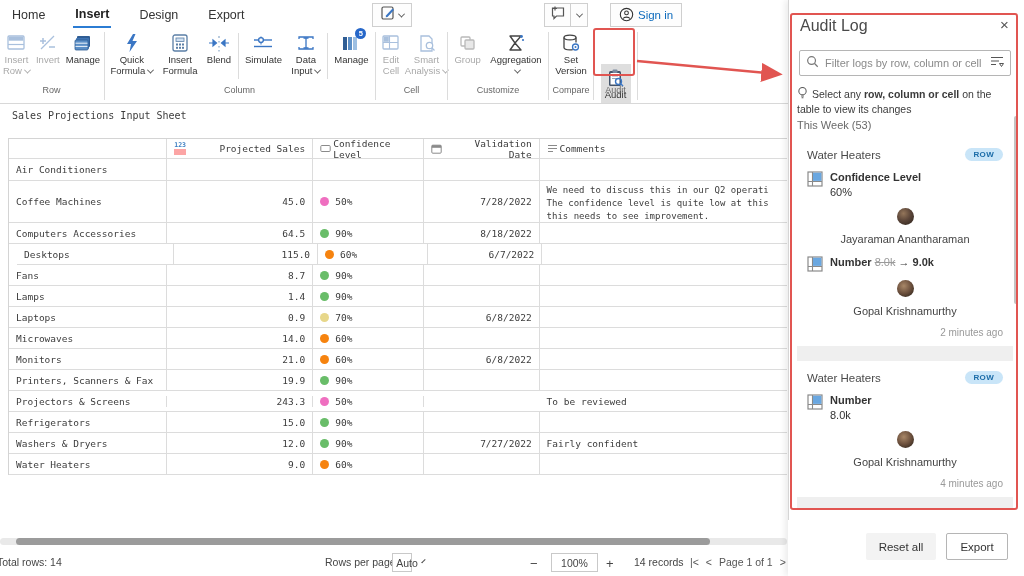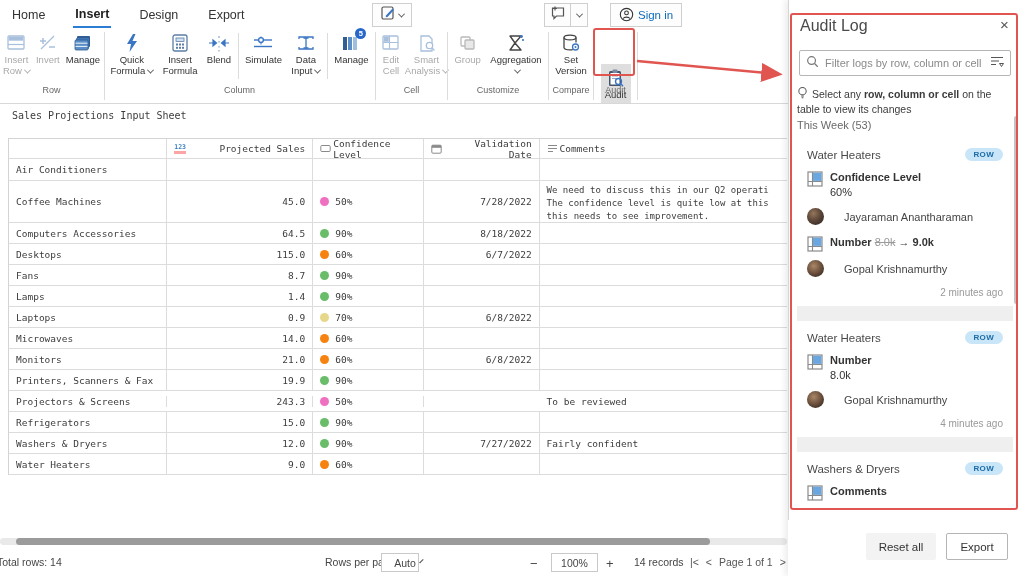--- a/index.html
+++ b/index.html
@@ -31,21 +31,21 @@
   #sheet-title { left:12px; top:110px; font-family:"DejaVu Sans Mono",monospace; font-size:10px; color:#3c3c3c; }
   #tablewrap { left:8px; top:138px; width:779px; overflow:hidden; font-family:"DejaVu Sans Mono",monospace; font-size:9.5px; color:#3c3c3c; border-left:1px solid #d4d4d4; border-top:1px solid #d4d4d4; }
   .trow { display:flex; border-bottom:1px solid #dcdcdc; }
   .tc { border-right:1px solid #dcdcdc; padding:0 7px; display:flex; align-items:center; overflow:hidden; }
   .c0{width:166px;} .c1{width:153px;justify-content:flex-end;} .c2{width:116px;} .c3{width:121px;justify-content:flex-end;gap:24px;} .c4{width:260px;border-right:none;}
   .thead .tc { align-items:center; }
   .thead .hic { margin-right:2px; display:flex; align-items:center; }
   .thead .hr { flex:1; text-align:right; }
   .dot { width:9px; height:9px; border-radius:50%; margin-right:6px; flex:none; }
   .cmt { align-items:flex-start !important; white-space:pre-line; line-height:13px; font-size:9px; padding-top:3px; }
-  .ico123 { font-size:6.5px; font-weight:bold; color:#3a7ec2; border-bottom:3px solid #fca5a5; line-height:7px; }
+  .ico123 { font-size:6.5px; font-weight:bold; color:#3a7ec2; border-bottom:6px solid #fca5a5; line-height:7px; }
 
   
   #hscroll-track { left:0; top:538px; width:787px; height:7px; background:#e9e9e9; border-radius:4px; }
   #hscroll-thumb { left:16px; top:538px; width:694px; height:7px; background:#9b9b9b; border-radius:4px; }
   .sbtext { font-size:10.5px; color:#454545; top:556px; }
   .sbbox { border:1px solid #c9c9c9; background:#fff; font-size:10.5px; color:#454545; display:flex; align-items:center; justify-content:center; top:553px; height:19px; }
 
   
   #panel { left:788px; top:0; width:236px; height:576px; background:#fff; border-left:1px solid #d5d5d5; box-shadow:-3px 0 6px rgba(0,0,0,.08); }
   #panel-title { left:800px; top:17px; font-size:16px; color:#4a4a4a; }
@@ -61,21 +61,21 @@
   .card { background:#fff; padding:10px 10px 8px; }
   .cardsep { height:15px; background:#efefef; margin:0 -2px; }
   .cardhead { display:flex; justify-content:space-between; align-items:center; margin-bottom:8px; }
   .rowname { font-size:11.5px; color:#4a4a4a; }
   .rowbadge { background:#c9e5f8; color:#1b6ca8; font-size:8px; font-weight:bold; padding:2px 9px; border-radius:8px; letter-spacing:.3px; }
   .change { display:flex; gap:7px; margin:9px 0 7px; }
   .chtext { font-size:11px; color:#333; line-height:15px; }
   .chfield { font-weight:bold; }
   .old { color:#9a9a9a; text-decoration:line-through; font-weight:normal; }
   .new { font-weight:bold; }
-  .byline { display:flex; align-items:center; gap:20px; margin:8px 0 10px; }
+  .byline { display:flex; align-items:center; gap:8px; margin:8px 0 10px;flex-direction:column; }
   .avatar { width:17px; height:17px; border-radius:50%; background:radial-gradient(circle at 38% 32%, #94765a 0%, #5d473a 45%, #261f19 100%); flex:none; }
   .avatar.v2 { background:radial-gradient(circle at 40% 35%, #a98868 0%, #6b4f3c 50%, #1f1a14 100%); }
   .byname { font-size:11px; color:#444; }
   .cardtime { text-align:right; font-size:10px; color:#999; margin-top:4px; }
   #panel-footer { left:788px; top:520px; width:236px; height:56px; background:#fff; }
   .pfbtn { position:absolute; top:533px; height:27px; display:flex; align-items:center; justify-content:center; font-size:11.5px; color:#333; cursor:pointer; }
   #reset-btn { left:866px; width:70px; background:#f3f3f3; border-radius:2px; }
   #export-btn { left:946px; width:62px; background:#fff; border:1px solid #b5b5b5; border-radius:2px; }
 
   
@@ -403,21 +403,21 @@
         <div class="trow" style="height: 21px;">
           <div class="tc c0">Computers Accessories</div>
           <div class="tc c1">64.5</div>
           <div class="tc c2">
             <span class="dot" style="background:#69bd69"></span>
             <span>90%</span>
           </div>
           <div class="tc c3">8/18/2022</div>
           <div class="tc c4 "></div>
         </div>
-        <div class="trow" style="height: 21px;">
+        <div class="trow" style="height: 21px; margin-left: 8px;">
           <div class="tc c0">Desktops</div>
           <div class="tc c1">115.0</div>
           <div class="tc c2">
             <span class="dot" style="background:#f6830f"></span>
             <span>60%</span>
           </div>
           <div class="tc c3">6/7/2022</div>
           <div class="tc c4 "></div>
         </div>
         <div class="trow" style="height: 21px;">
@@ -520,21 +520,21 @@
           <div class="tc c3"></div>
           <div class="tc c4 "></div>
         </div>
       </div>
   </div>
 
   <div id="hscroll-track" class="abs"></div>
   <div id="hscroll-thumb" class="abs"></div>
   <div class="abs sbtext" style="left:-3px;">Total rows: 14</div>
   <div class="abs sbtext" style="left:325px;">Rows per page:</div>
-  <div class="abs sbbox" style="left:381px;width:38px;gap:5px;padding-left:16px;">
+  <div class="abs sbbox" style="left:392px;width:20px;gap:5px;padding-left:16px;">
     <span>Auto</span>
     <span class="chev" style="margin-left:0;"></span>
   </div>
   <div class="abs sbtext" style="left:530px;font-size:13px;">−</div>
   <div class="abs sbbox" style="left:551px;width:47px;">100%</div>
   <div class="abs sbtext" style="left:606px;font-size:13px;">+</div>
   <div class="abs sbtext" style="left:634px;">14 records</div>
   <div class="abs sbtext" style="left:690px;display:flex;gap:7px;color:#555;">
     <span>|&lt;</span>
     <span>&lt;</span>

